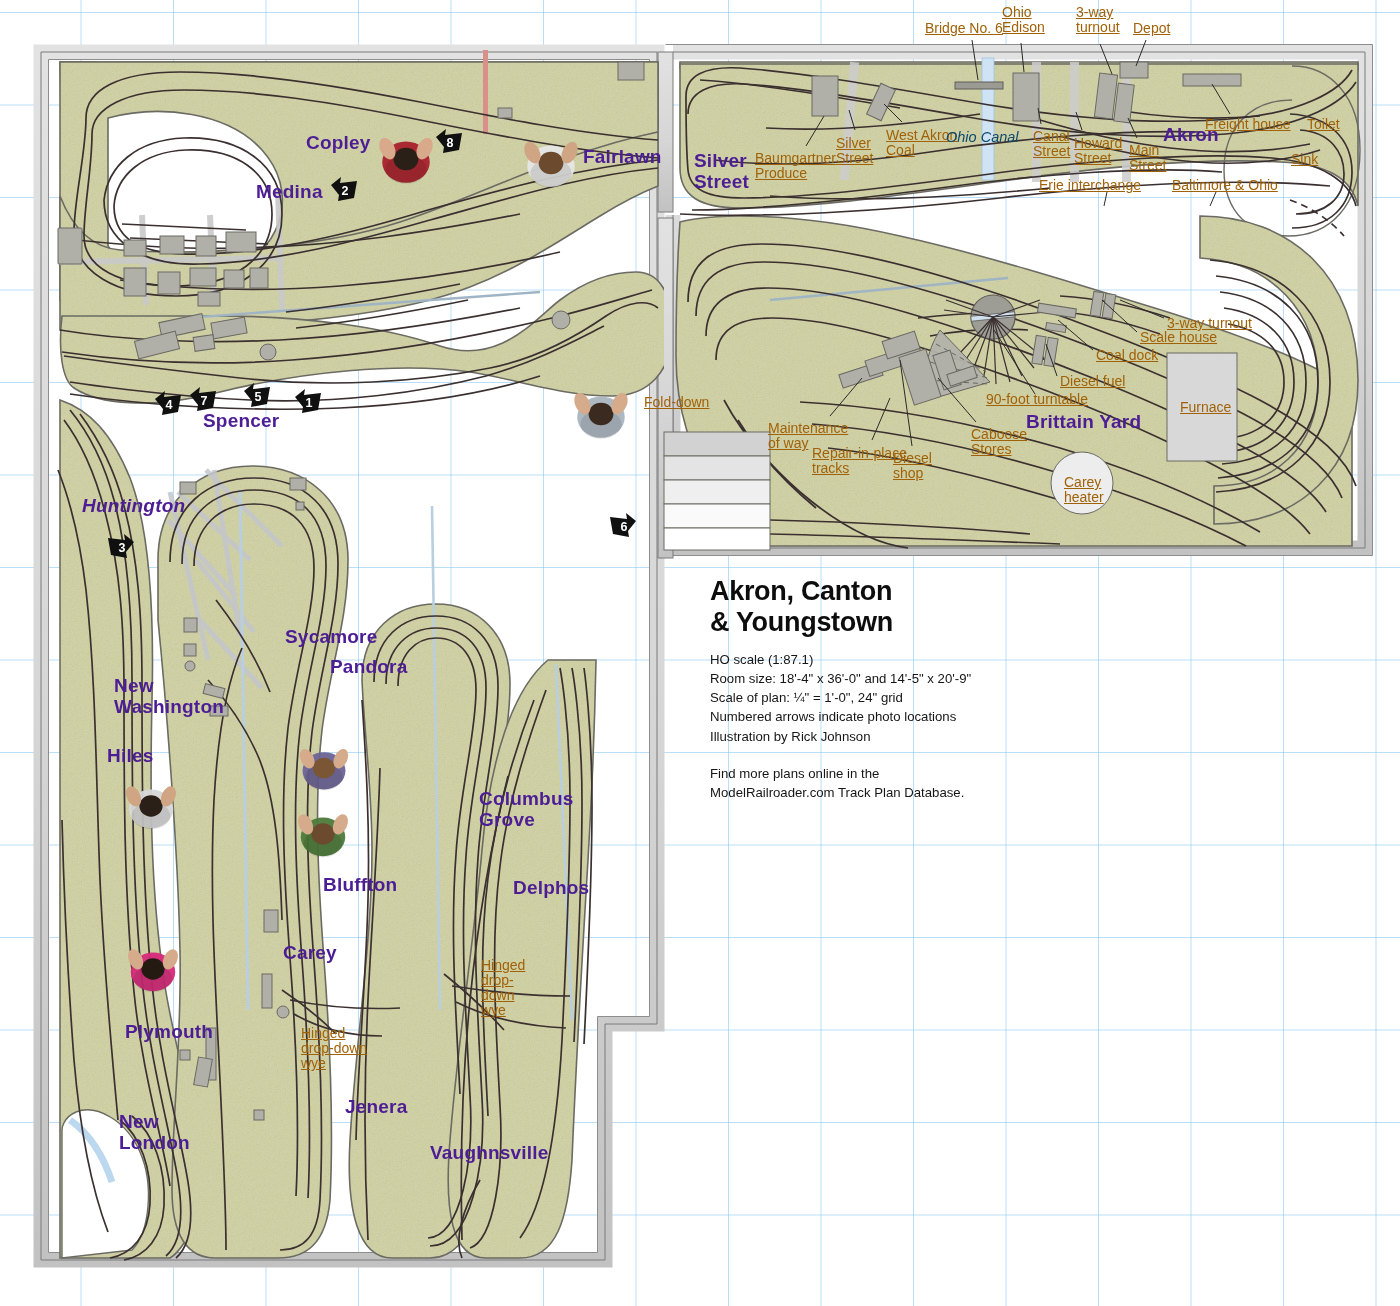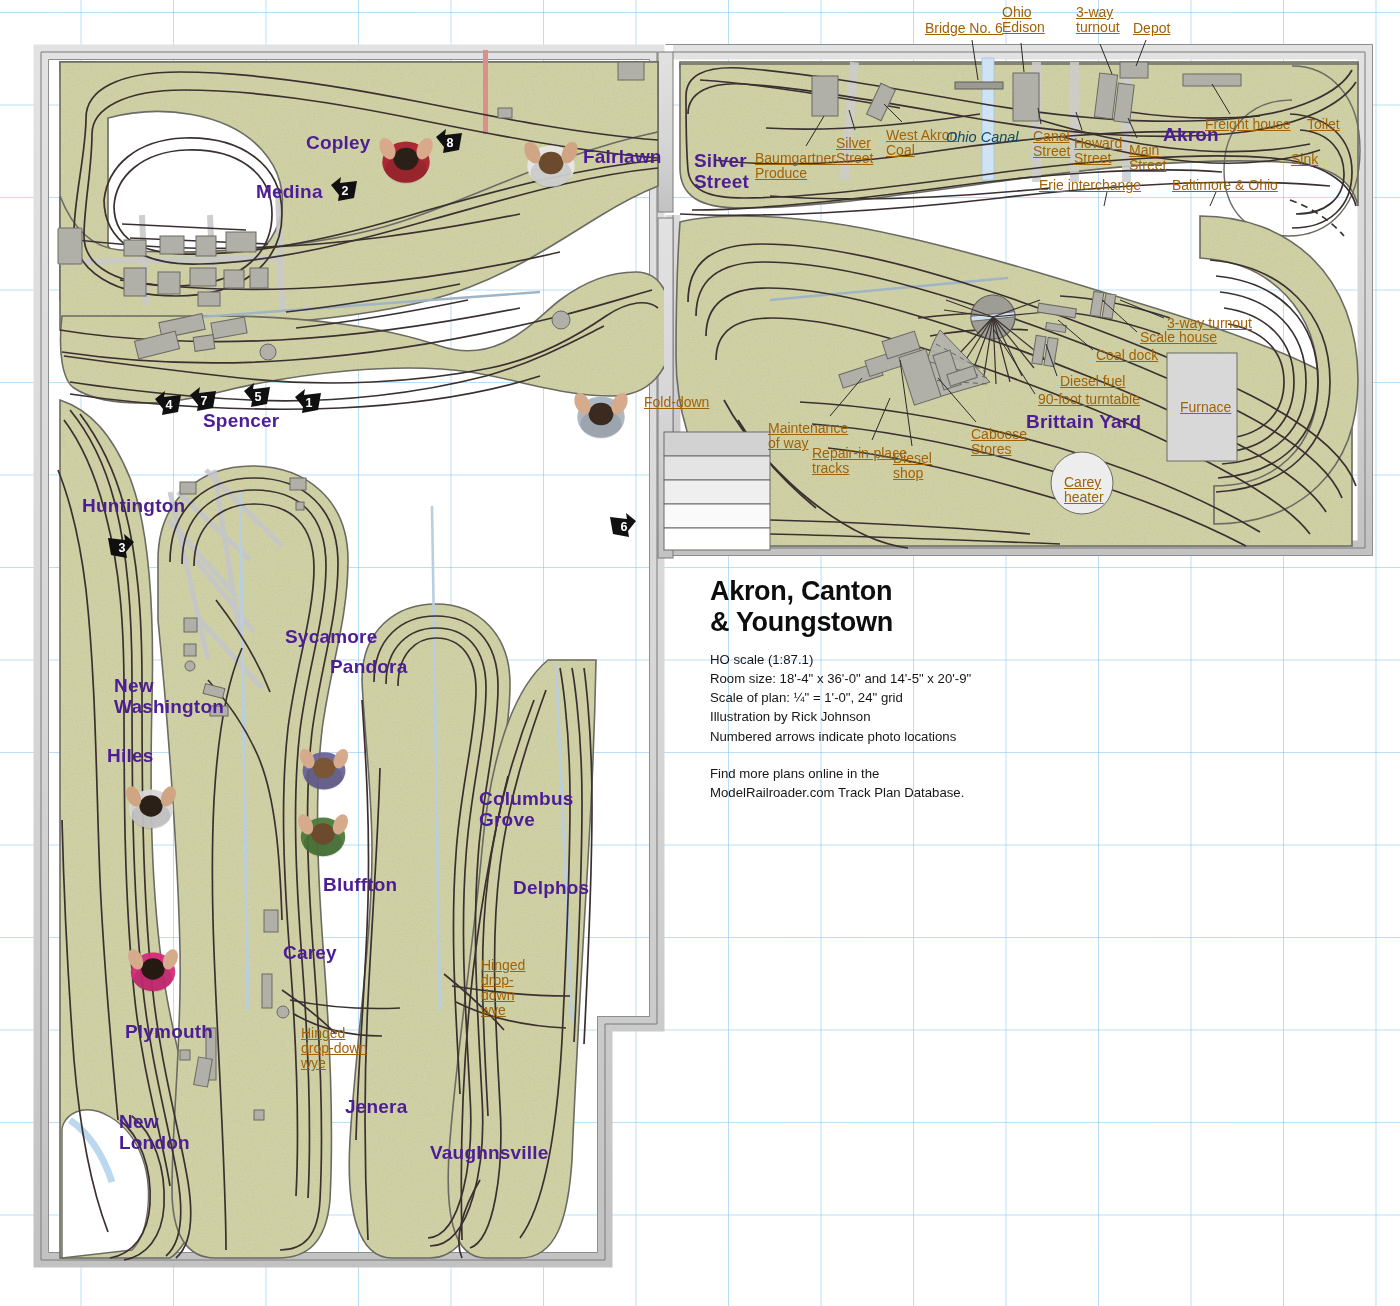--- a/index.html
+++ b/index.html
@@ -488,21 +488,21 @@
 
 <div id="labels">
     <div class="lbl town" style="left: 306px; top: 133px;">Copley</div>
     <div class="lbl town" style="left: 256px; top: 182px;">Medina</div>
     <div class="lbl town" style="left: 583px; top: 147px;">Fairlawn</div>
     <div class="lbl town" style="left: 694px; top: 151px;">Silver
 Street</div>
     <div class="lbl town" style="left: 1163px; top: 125px;">Akron</div>
     <div class="lbl town" style="left: 1026px; top: 412px;">Brittain Yard</div>
     <div class="lbl town" style="left: 203px; top: 411px;">Spencer</div>
-    <div class="lbl town" style="left: 82px; top: 496px;">Huntington</div>
+    <div class="lbl town" style="left: 82px; top: 496px; font-style: italic;">Huntington</div>
     <div class="lbl town" style="left: 285px; top: 627px;">Sycamore</div>
     <div class="lbl town" style="left: 330px; top: 657px;">Pandora</div>
     <div class="lbl town" style="left: 114px; top: 676px;">New
 Washington</div>
     <div class="lbl town" style="left: 107px; top: 746px;">Hiles</div>
     <div class="lbl town" style="left: 479px; top: 789px;">Columbus
 Grove</div>
     <div class="lbl town" style="left: 323px; top: 875px;">Bluffton</div>
     <div class="lbl town" style="left: 513px; top: 878px;">Delphos</div>
     <div class="lbl town" style="left: 283px; top: 943px;">Carey</div>
@@ -540,21 +540,21 @@
     <div class="lbl callout" style="left: 812px; top: 446px;">Repair-in-place
 tracks</div>
     <div class="lbl callout" style="left: 893px; top: 451px;">Diesel
 shop</div>
     <div class="lbl callout" style="left: 971px; top: 427px;">Caboose
 Stores</div>
     <div class="lbl callout" style="left: 1167px; top: 316px;">3-way turnout</div>
     <div class="lbl callout" style="left: 1140px; top: 330px;">Scale house</div>
     <div class="lbl callout" style="left: 1096px; top: 348px;">Coal dock</div>
     <div class="lbl callout" style="left: 1060px; top: 374px;">Diesel fuel</div>
-    <div class="lbl callout" style="left: 1038px; top: 392px;">90-foot turntable</div>
+    <div class="lbl callout" style="left: 986px; top: 392px;">90-foot turntable</div>
     <div class="lbl callout" style="left: 1180px; top: 400px;">Furnace</div>
     <div class="lbl callout" style="left: 1064px; top: 475px;">Carey
 heater</div>
     <div class="lbl callout" style="left: 481px; top: 958px;">Hinged
 drop-
 down
 wye</div>
     <div class="lbl callout" style="left: 301px; top: 1026px;">Hinged
 drop-down
 wye</div>
@@ -660,20 +660,20 @@
 
 <div id="titleblock">
   <h1>
     <span>Akron, Canton</span><br>
     <span>&amp; Youngstown</span>
   </h1>
   <div class="spec">
       <div>HO scale (1:87.1)</div>
       <div>Room size: 18'-4" x 36'-0" and 14'-5" x 20'-9"</div>
       <div>Scale of plan: ¼" = 1'-0", 24" grid</div>
+      <div>Numbered arrows indicate photo locations</div>
       <div>Illustration by Rick Johnson</div>
-      <div>Numbered arrows indicate photo locations</div>
     </div>
   <div class="find">
       <div>Find more plans online in the</div>
       <div>ModelRailroader.com Track Plan Database.</div>
     </div>
 </div>
 
 </body></html>

